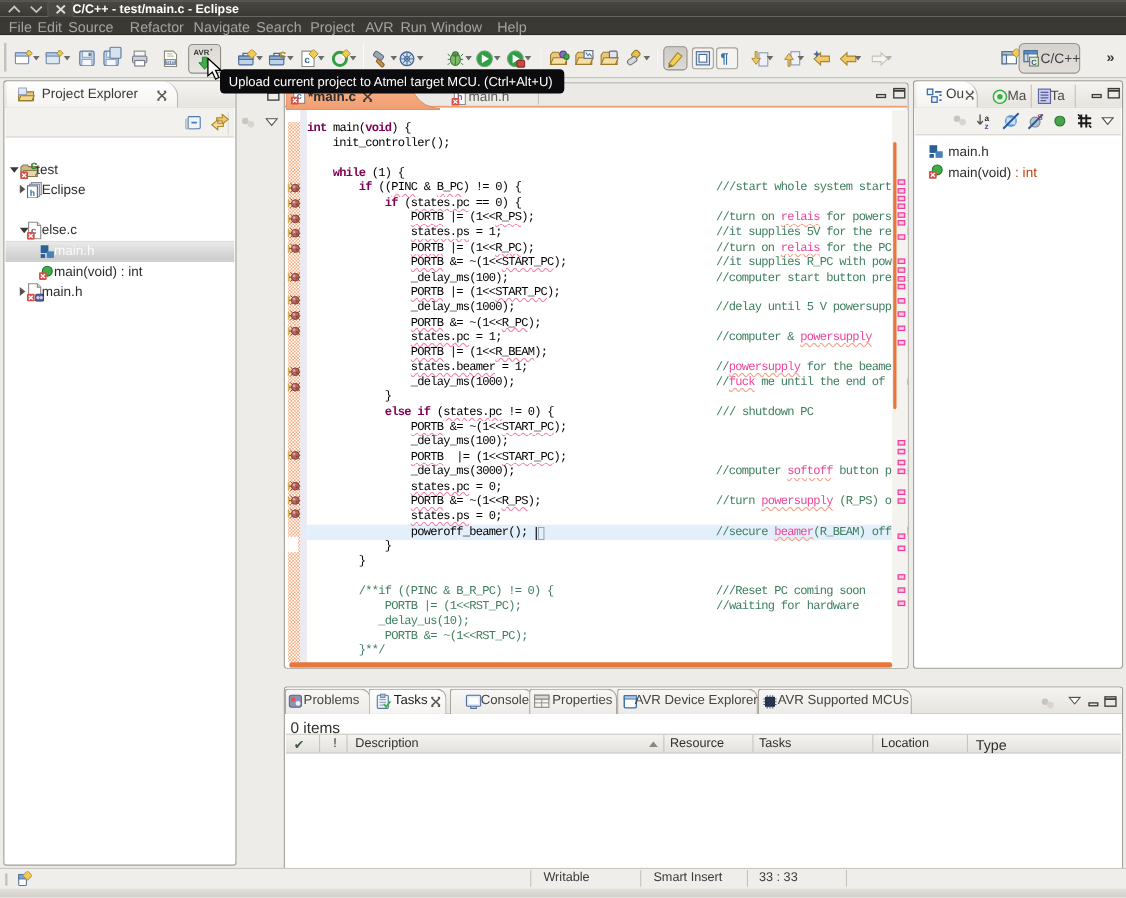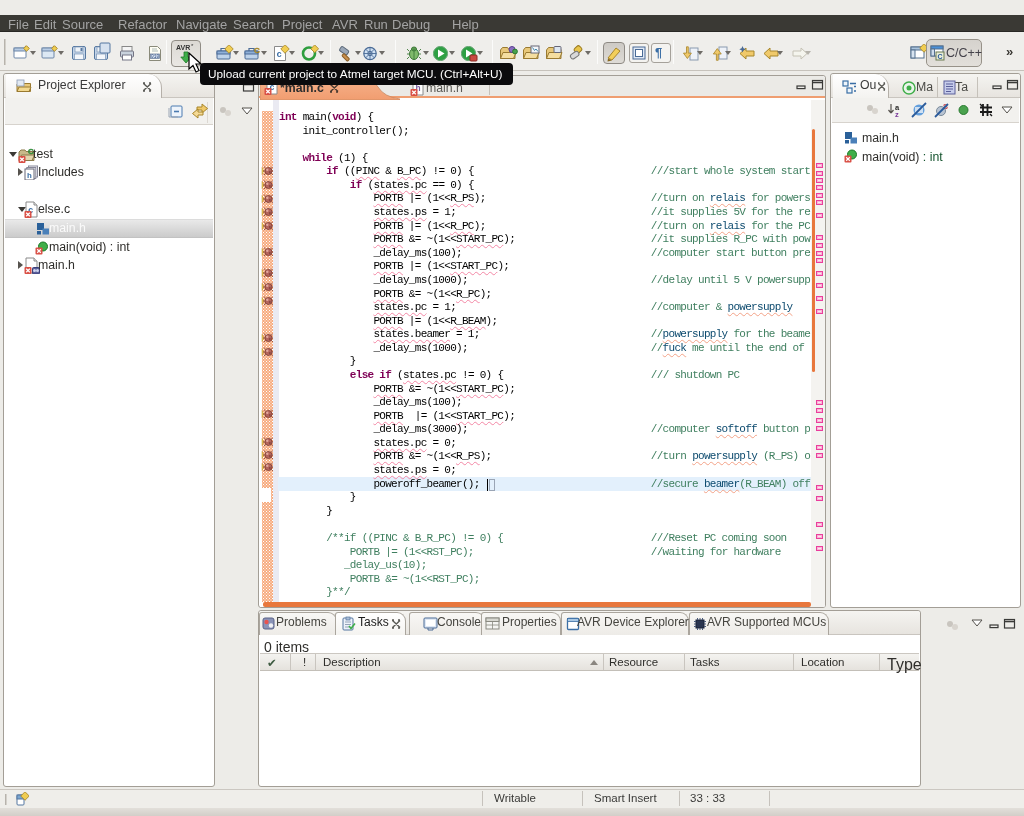--- a/index.html
+++ b/index.html
@@ -31,39 +31,52 @@
 .exp-c{border-top:4px solid transparent;border-bottom:4px solid transparent;border-left:5px solid #56534e;top:5px}
 .exp-o{border-left:4.5px solid transparent;border-right:4.5px solid transparent;border-top:5.5px solid #3a3834;top:7px}
 
 #edtabs{position:absolute;left:0;top:0;right:0;height:22px;background:#ebeae6;border-bottom:2px solid #ef9e71;border-radius:3px 3px 0 0}
 
 #code{position:absolute;left:20px;top:35px;font-family:"Liberation Mono",monospace;
  font-size:11px;letter-spacing:-0.7px;line-height:13.5714px;white-space:pre;color:#000}
 .k{color:#7f0055;font-weight:bold}
 .c{color:#3f7f5f}
 .sq{text-decoration:underline wavy #f387a5 1px;text-underline-offset:2px;text-decoration-skip-ink:none}
-.csq{color:#0c4a6e;text-decoration:underline wavy #f3a287 1px;text-underline-offset:2px;text-decoration-skip-ink:none}
+.csq{color:#ec4899;text-decoration:underline wavy #f3a287 1px;text-underline-offset:2px;text-decoration-skip-ink:none}
 .mark{position:absolute;width:7px;height:5px;background:#f9b3d4;border:1px solid #ea3d9d}
 .mark i{display:block;margin:1px;height:1px;background:#fde2ef}
 
 .btab{position:absolute;top:2px;font-size:12px;color:#45443f;white-space:nowrap}
 .txt{position:absolute;white-space:nowrap}
 </style></head><body>
 <div id="app">
+<div class="abs" id="titlebar">
+      <svg class="abs" style="left:7px;top:3px" width="12" height="9">
+        <path d="M1 7 L6 2 L11 7" stroke="#c9c5bd" stroke-width="1.6" fill="none"></path>
+      </svg>
+      <svg class="abs" style="left:27px;top:3px" width="12" height="9">
+        <path d="M1 2 L6 7 L11 2" stroke="#c9c5bd" stroke-width="1.6" fill="none"></path>
+      </svg>
+      <div class="abs" style="left:43px;top:0;width:24px;height:15px;background:#4a4843;border:1px solid #5a5852;border-radius:3px"></div>
+      <svg class="abs" style="left:50px;top:3px" width="11" height="9">
+        <path d="M1.5 1 L9 8 M9 1 L1.5 8" stroke="#dedad2" stroke-width="1.7" fill="none"></path>
+      </svg>
+      <div id="wtitle">C/C++ - test/main.c - Eclipse</div>
+    </div>
     <div class="abs" id="menubar">
       <span class="menuitem" style="left:8px">File</span>
       <span class="menuitem" style="left:34px">Edit</span>
       <span class="menuitem" style="left:62px">Source</span>
       <span class="menuitem" style="left:118px">Refactor</span>
       <span class="menuitem" style="left:176px">Navigate</span>
       <span class="menuitem" style="left:233px">Search</span>
       <span class="menuitem" style="left:282px">Project</span>
       <span class="menuitem" style="left:332px">AVR</span>
       <span class="menuitem" style="left:364px">Run</span>
-      <span class="menuitem" style="left:392px">Debug</span>
+      <span class="menuitem" style="left:392px">Window</span>
       <span class="menuitem" style="left:452px">Help</span>
     </div>
     <div class="abs" id="toolbar">
       <div class="thandle"></div>
       <div class="tsep" style="left:166px"></div>
       <svg class="ticon" style="left:13px" width="17" height="17">
         <rect x="1" y="3" width="12" height="10" rx="1" fill="#fff" stroke="#6f87a8"></rect>
         <rect x="1" y="3" width="12" height="3" fill="#b8cce4" stroke="#6f87a8"></rect>
         <path d="M12 1 L14 5 L16 3 Z" fill="#e8c44a" stroke="#a8862a" stroke-width="0.6"></path>
         <rect x="11.5" y="1.5" width="4" height="4" fill="#f0cd52" stroke="#a8862a" stroke-width="0.8" transform="rotate(45 13.5 3.5)"></rect>
@@ -289,21 +302,21 @@
         <span style="left:28px">test</span>
       </div>
       <div class="trow" style="top:89px">
         <div class="texp exp-c" style="left:13px"></div>
         <svg class="abs" style="left:19px;top:2px" width="16" height="15">
           <rect x="4.5" y="1" width="9" height="11" fill="#f4f6f9" stroke="#889"></rect>
           <rect x="2.8" y="2.5" width="9" height="11" fill="#f4f6f9" stroke="#889"></rect>
           <rect x="1" y="4" width="9" height="11" fill="#fff" stroke="#667"></rect>
           <text x="3" y="13" font-size="8" font-weight="bold" fill="#3a6ea5" font-family="Liberation Mono">h</text>
         </svg>
-        <span style="left:33px">Includes</span>
+        <span style="left:33px">Eclipse</span>
       </div>
       <div class="trow" style="top:126px">
         <div class="texp exp-o" style="left:13px"></div>
         <svg class="abs" style="left:19px;top:1px" width="15" height="17">
           <path d="M2 1 h8 l3 3 v12 h-11 z" fill="#fff" stroke="#8a8a8a"></path>
           <path d="M10 1 v3 h3" fill="#e8e8e8" stroke="#8a8a8a"></path>
           <text x="4" y="12" font-size="9" font-weight="bold" fill="#3a6ea5" font-family="Liberation Mono">c</text>
           <rect x="0.5" y="10" width="7" height="7" rx="1" fill="#d94f45"></rect>
           <path d="M2.2 11.8 l3.6 3.4 M5.8 11.8 l-3.6 3.4" stroke="#fff" stroke-width="1.3"></path>
         </svg>
@@ -673,23 +686,23 @@
         <rect x="1" y="1" width="7" height="7" fill="#2a6099"></rect>
         <rect x="1" y="9" width="4" height="3.5" fill="#2a6099"></rect>
         <rect x="6.5" y="6.5" width="6.5" height="6" fill="#4a80b9"></rect>
       </svg>
       <div class="txt" style="left:31px;top:57px;font-size:12.3px;color:#2f2e2b">main.h</div>
       <svg class="abs" style="left:13px;top:75px" width="14" height="14">
         <circle cx="8" cy="5.5" r="4.5" fill="#3fae49" stroke="#1a7a28"></circle>
         <rect x="0.5" y="6.5" width="7" height="7" rx="1" fill="#d94f45"></rect>
         <path d="M2.2 8.3 l3.6 3.4 M5.8 8.3 l-3.6 3.4" stroke="#fff" stroke-width="1.2"></path>
       </svg>
-      <div class="txt" style="left:31px;top:76px;font-size:12.3px;color:#2f2e2b">main(void)<span style="color:#14532d"> : int</span></div>
+      <div class="txt" style="left:31px;top:76px;font-size:12.3px;color:#2f2e2b">main(void)<span style="color:#c2410c"> : int</span></div>
     </div>
-    <div class="panel" style="left:258px;top:610px;width:663px;height:177px">
+    <div class="panel" style="left:258px;top:624px;width:763px;height:177px">
       <div class="phead" style="height:24px"></div>
       <div class="abs" style="left:0px;top:1px;width:78px;height:23px;background:linear-gradient(#f8f7f5,#edebe7);border:1px solid #aaa59d;border-bottom:none;border-radius:3px 9px 0 0"></div>
       <svg class="abs" style="left:3px;top:6px" width="14" height="14">
         <rect x="1" y="1" width="11" height="11" rx="2" fill="#8a93b8" stroke="#5a6388"></rect>
         <circle cx="4.5" cy="5" r="2.2" fill="#e85450"></circle>
         <circle cx="9" cy="8.5" r="2.2" fill="#f0f0f4"></circle>
       </svg>
       <div class="btab" style="left:17px;top:4px">Problems</div>
       <div class="abs" style="left:76px;top:1px;width:71px;height:23px;background:linear-gradient(#ffffff,#f4f3f0);border:1px solid #aaa59d;border-bottom:none;border-radius:3px 9px 0 0"></div>
       <svg class="abs" style="left:82px;top:5px" width="15" height="15">
@@ -743,21 +756,21 @@
         <path d="M1.5 3.5 h10" stroke="#3a3a38" stroke-width="1.6"></path>
       </svg>
       <div class="txt" style="left:5px;top:28px;font-size:14px;color:#2f2e2b">0 items</div>
       <div class="abs" style="left:1px;top:42px;right:1px;height:18px;background:linear-gradient(#f4f3f0,#e5e2dd);border-top:1px solid #cbc7c1;border-bottom:1px solid #c3bfb8"></div>
       <div class="txt" style="left:8px;top:45px;font-size:11.5px;color:#3d5a40">✔</div>
       <div class="txt" style="left:44px;top:45px;font-size:11.5px;color:#2f2e2b">!</div>
       <div class="txt" style="left:64px;top:45px;font-size:11.5px;color:#2f2e2b">Description</div>
       <div class="txt" style="left:350px;top:45px;font-size:11.5px;color:#2f2e2b">Resource</div>
       <div class="txt" style="left:431px;top:45px;font-size:11.5px;color:#2f2e2b">Tasks</div>
       <div class="txt" style="left:542px;top:45px;font-size:11.5px;color:#2f2e2b">Location</div>
-      <div class="txt" style="left:628px;top:45px;font-size:16px;color:#2f2e2b">Type</div>
+      <div class="txt" style="left:628px;top:45px;font-size:13px;color:#2f2e2b">Type</div>
       <svg class="abs" style="left:330px;top:48px" width="10" height="7">
         <path d="M1 6 h8 l-4-5 z" fill="#8a8680"></path>
       </svg>
       <div class="abs" style="left:31px;top:43px;width:1px;height:16px;background:#c9c5bf"></div>
       <div class="abs" style="left:56px;top:43px;width:1px;height:16px;background:#c9c5bf"></div>
       <div class="abs" style="left:344px;top:43px;width:1px;height:16px;background:#c9c5bf"></div>
       <div class="abs" style="left:425px;top:43px;width:1px;height:16px;background:#c9c5bf"></div>
       <div class="abs" style="left:534px;top:43px;width:1px;height:16px;background:#c9c5bf"></div>
       <div class="abs" style="left:620px;top:43px;width:1px;height:16px;background:#c9c5bf"></div>
     </div>

